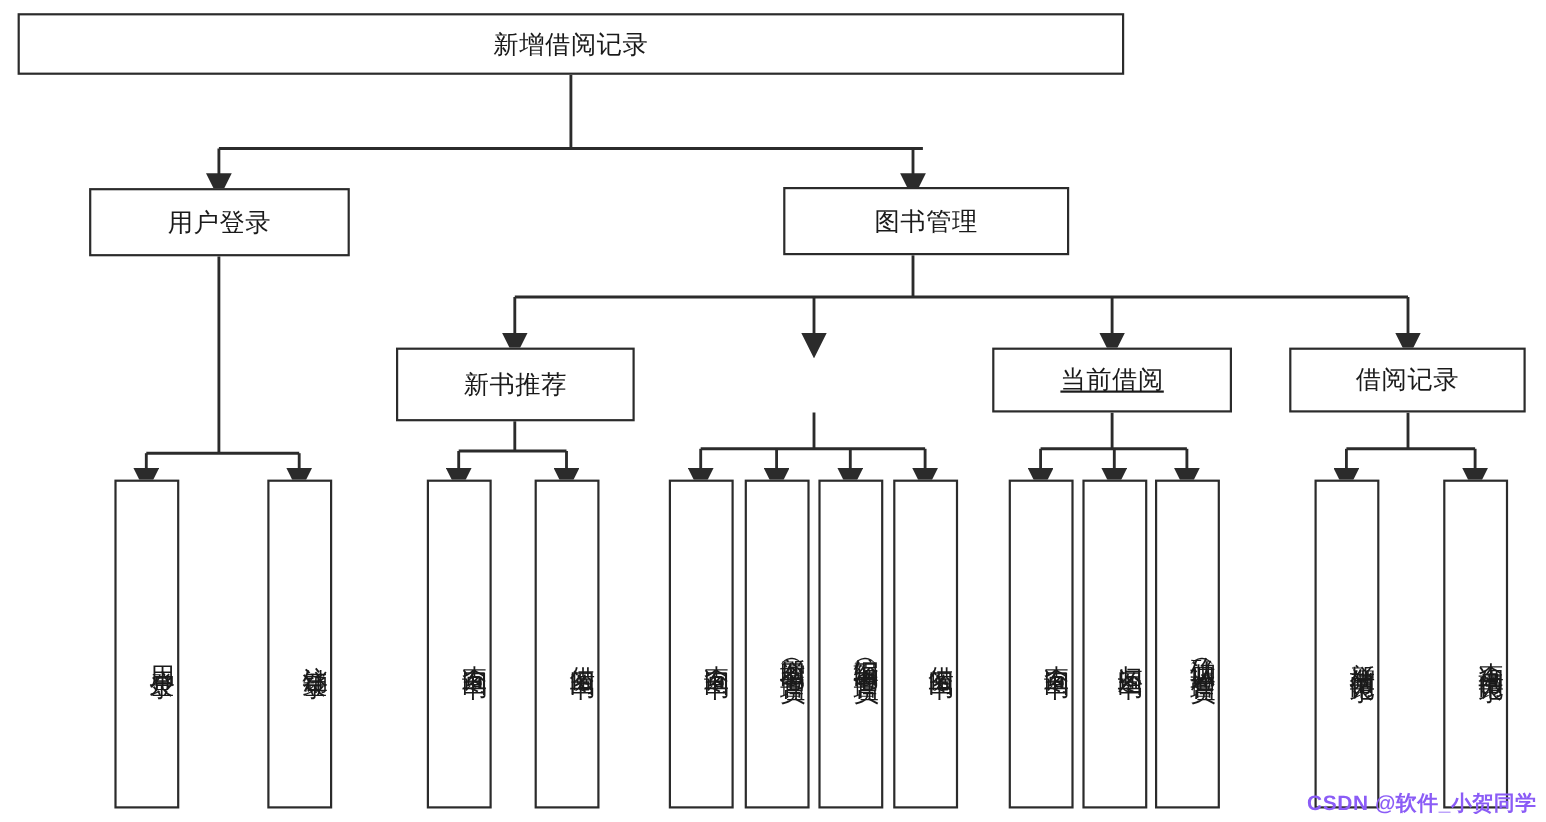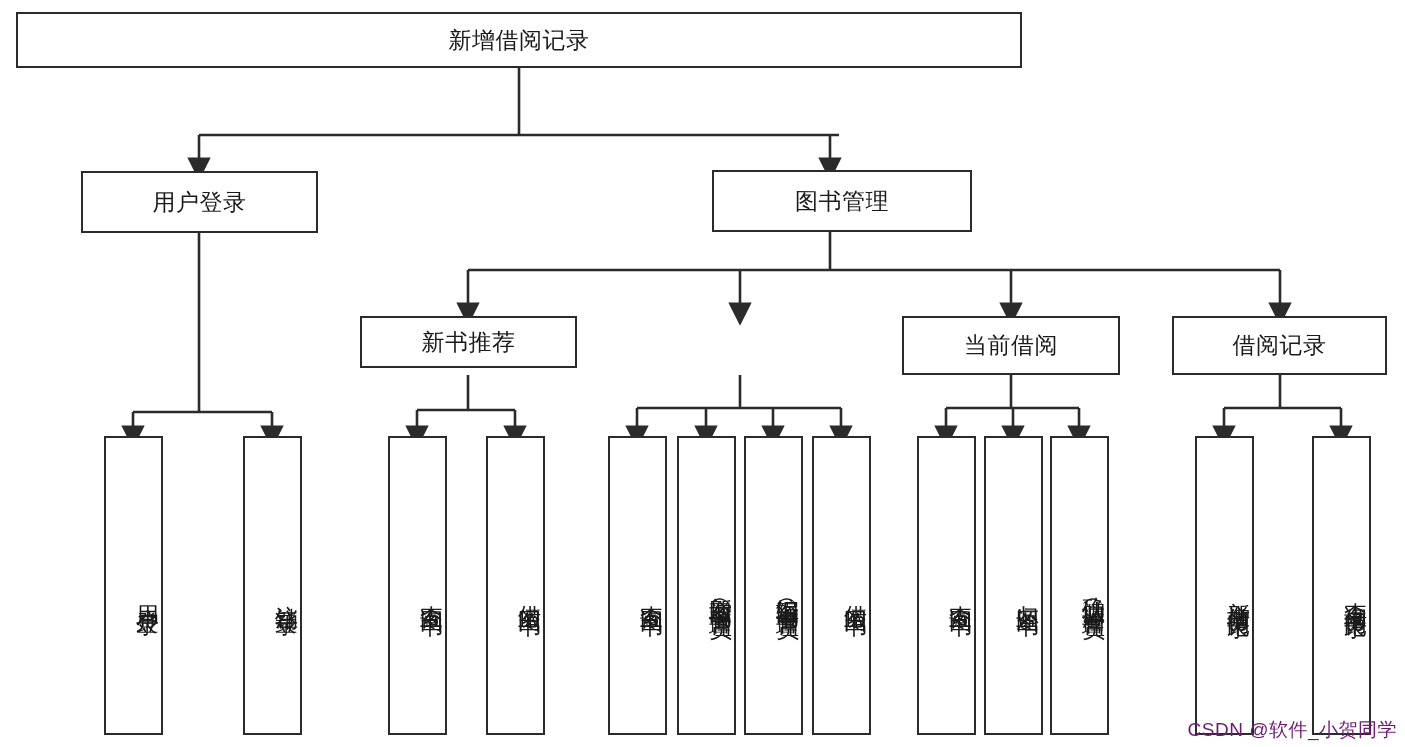--- a/index.html
+++ b/index.html
@@ -40,23 +40,24 @@
     writing-mode:vertical-rl;
     text-orientation:upright;
     display:block;
     white-space:nowrap;
   }
   .watermark{
     position:absolute;
     right:8px;
     bottom:4px;
     font-size:19px;
-    color:#701a75;
+    color:#8b5cf6;
     white-space:nowrap;
     letter-spacing:0.5px;
+    font-weight:bold;
   }
 </style>
 </head>
 <body>
 
 <div id="canvas">
 
   <svg id="wires" viewBox="0 0 1405 747" xmlns="http://www.w3.org/2000/svg">
     <defs>
       <marker id="arrow" markerWidth="9" markerHeight="9" refX="1" refY="4.5" orient="auto" markerUnits="strokeWidth">
@@ -111,24 +112,24 @@
     <span class="lbl">新增借阅记录</span>
   </div>
 
   <div class="node horiz" style="left:81px;top:171px;width:237px;height:62px;">
     <span class="lbl">用户登录</span>
   </div>
   <div class="node horiz" style="left:712px;top:170px;width:260px;height:62px;">
     <span class="lbl">图书管理</span>
   </div>
 
-  <div class="node horiz" style="left:360px;top:316px;width:217px;height:52px;">
+  <div class="node horiz" style="left:360px;top:316px;width:217px;height:67px;">
     <span class="lbl">新书推荐</span>
   </div>
-  <div class="node horiz" style="left:902px;top:316px;width:218px;height:59px;">
+  <div class="node horiz" style="left:902px;top:316px;width:218px;height:59px;text-decoration:underline;">
     <span class="lbl">当前借阅</span>
   </div>
   <div class="node horiz" style="left:1172px;top:316px;width:215px;height:59px;">
     <span class="lbl">借阅记录</span>
   </div>
 
   <div class="node vert" style="left:104px;top:436px;width:59px;height:299px;">
     <span class="lbl">用户登录</span>
   </div>
   <div class="node vert" style="left:243px;top:436px;width:59px;height:299px;">

